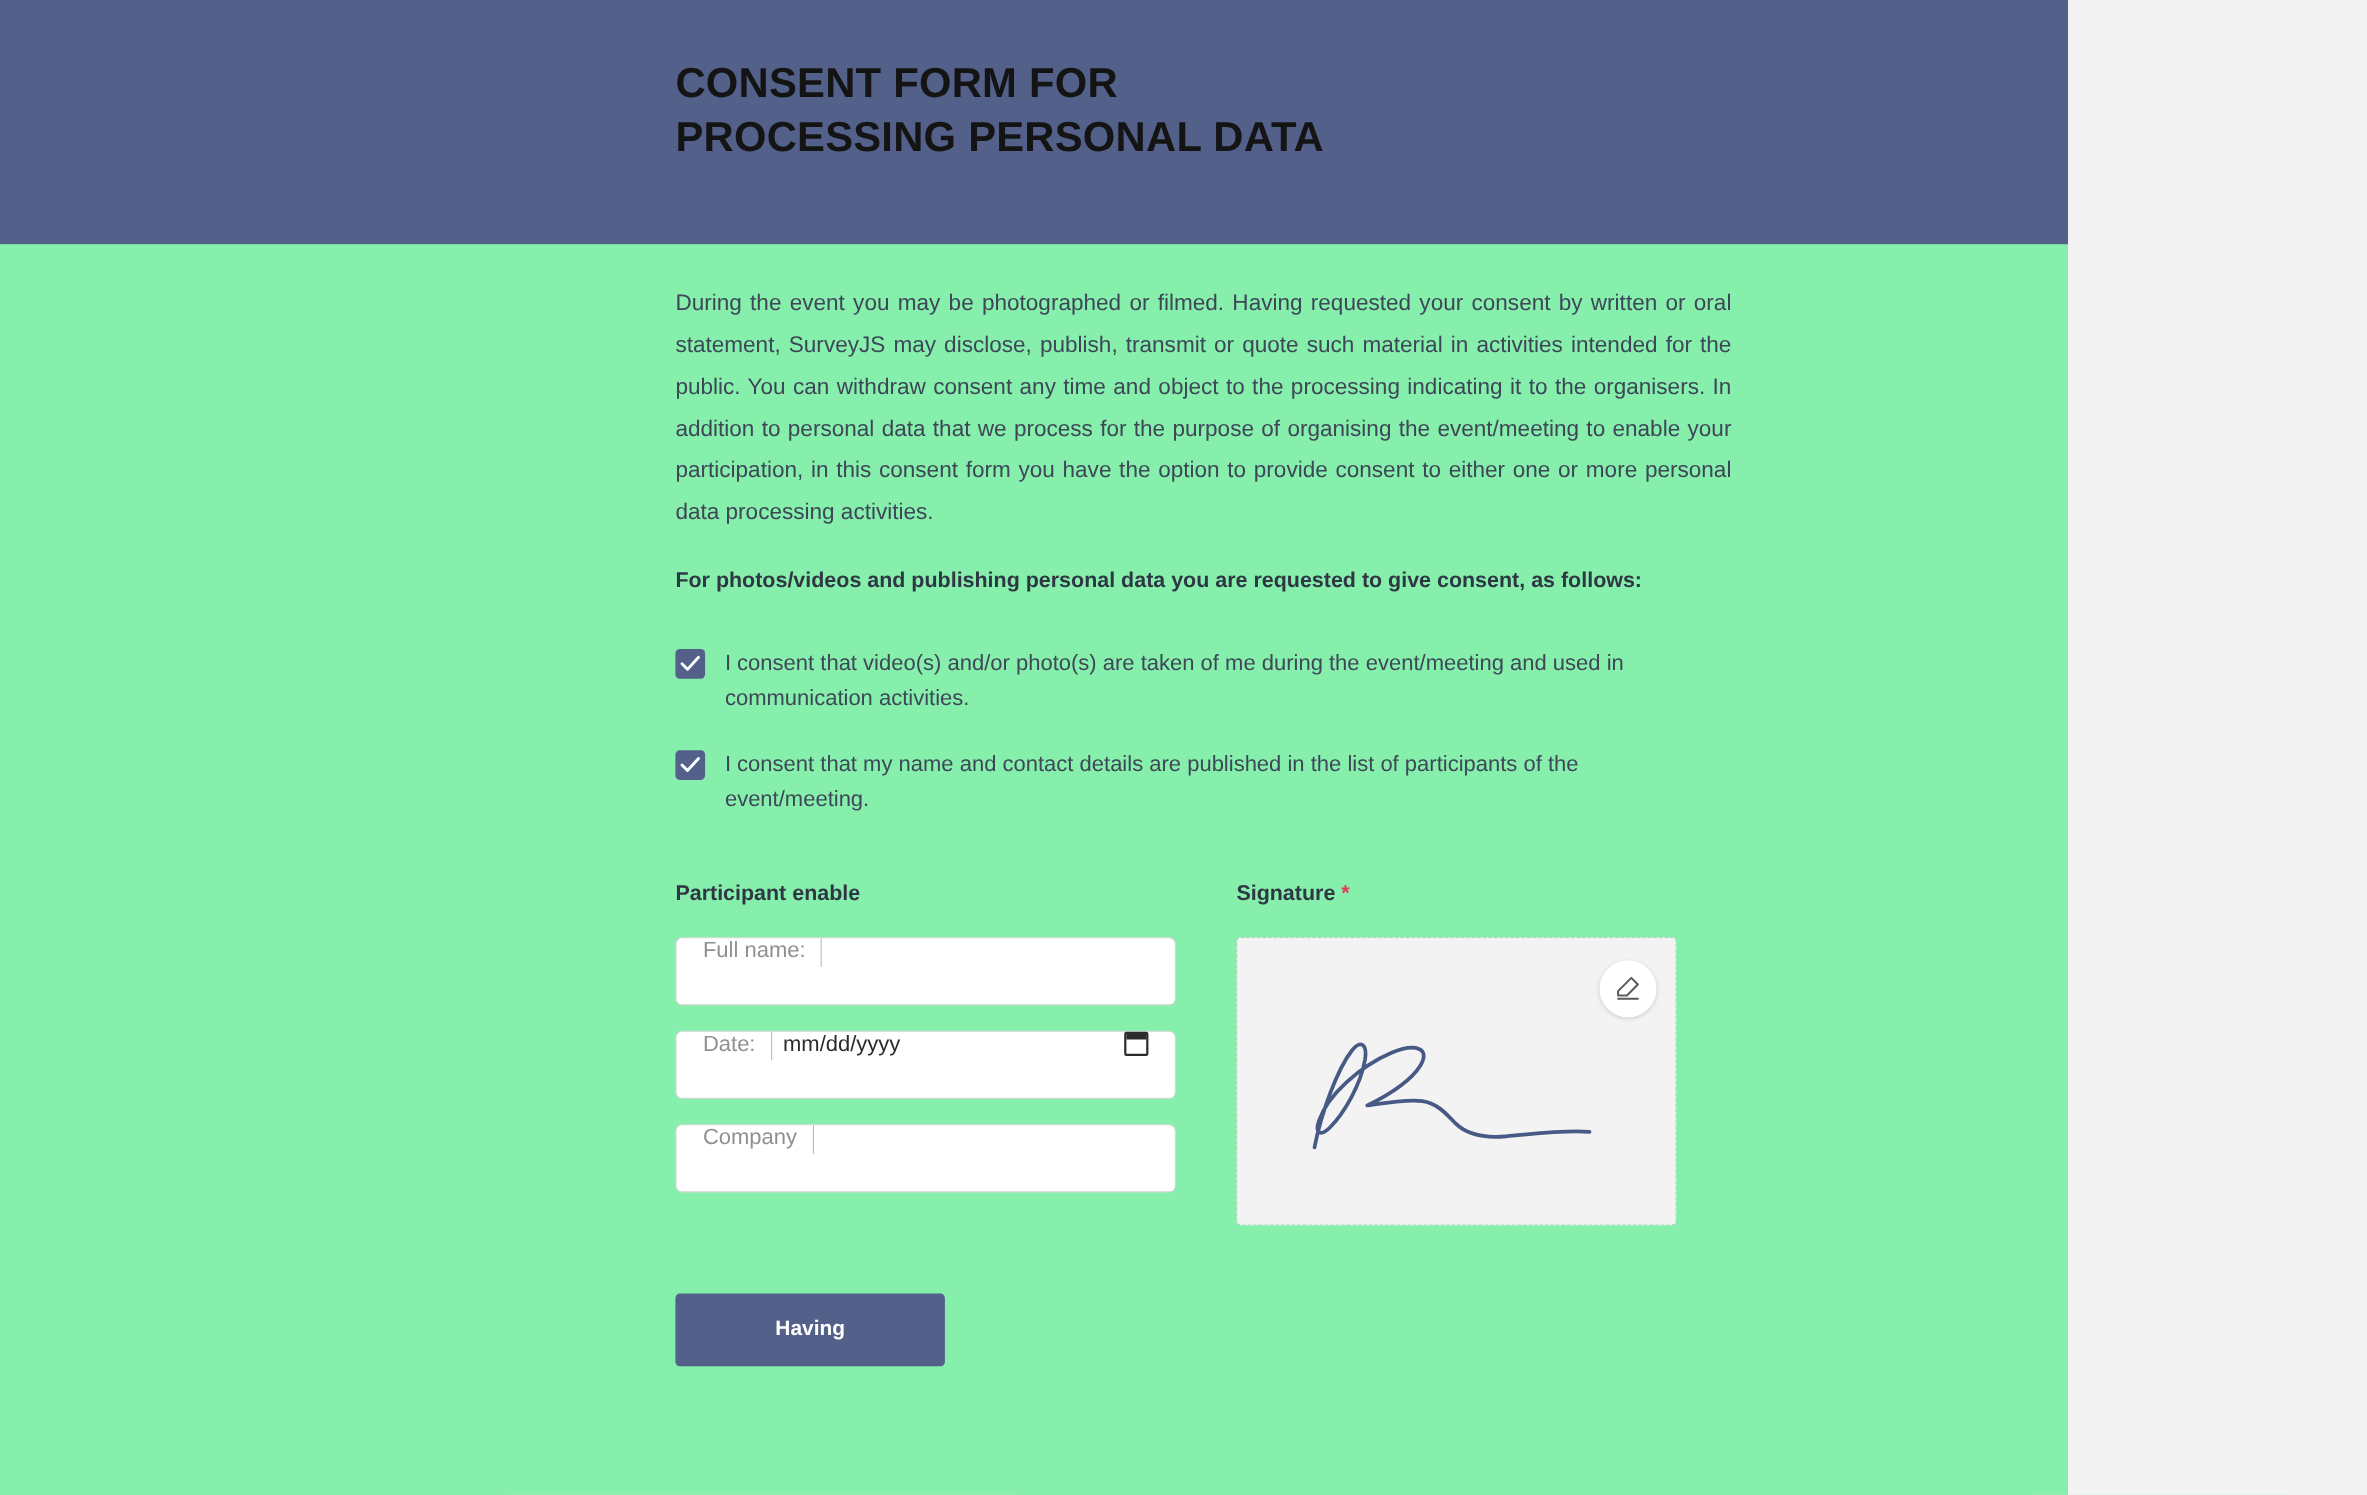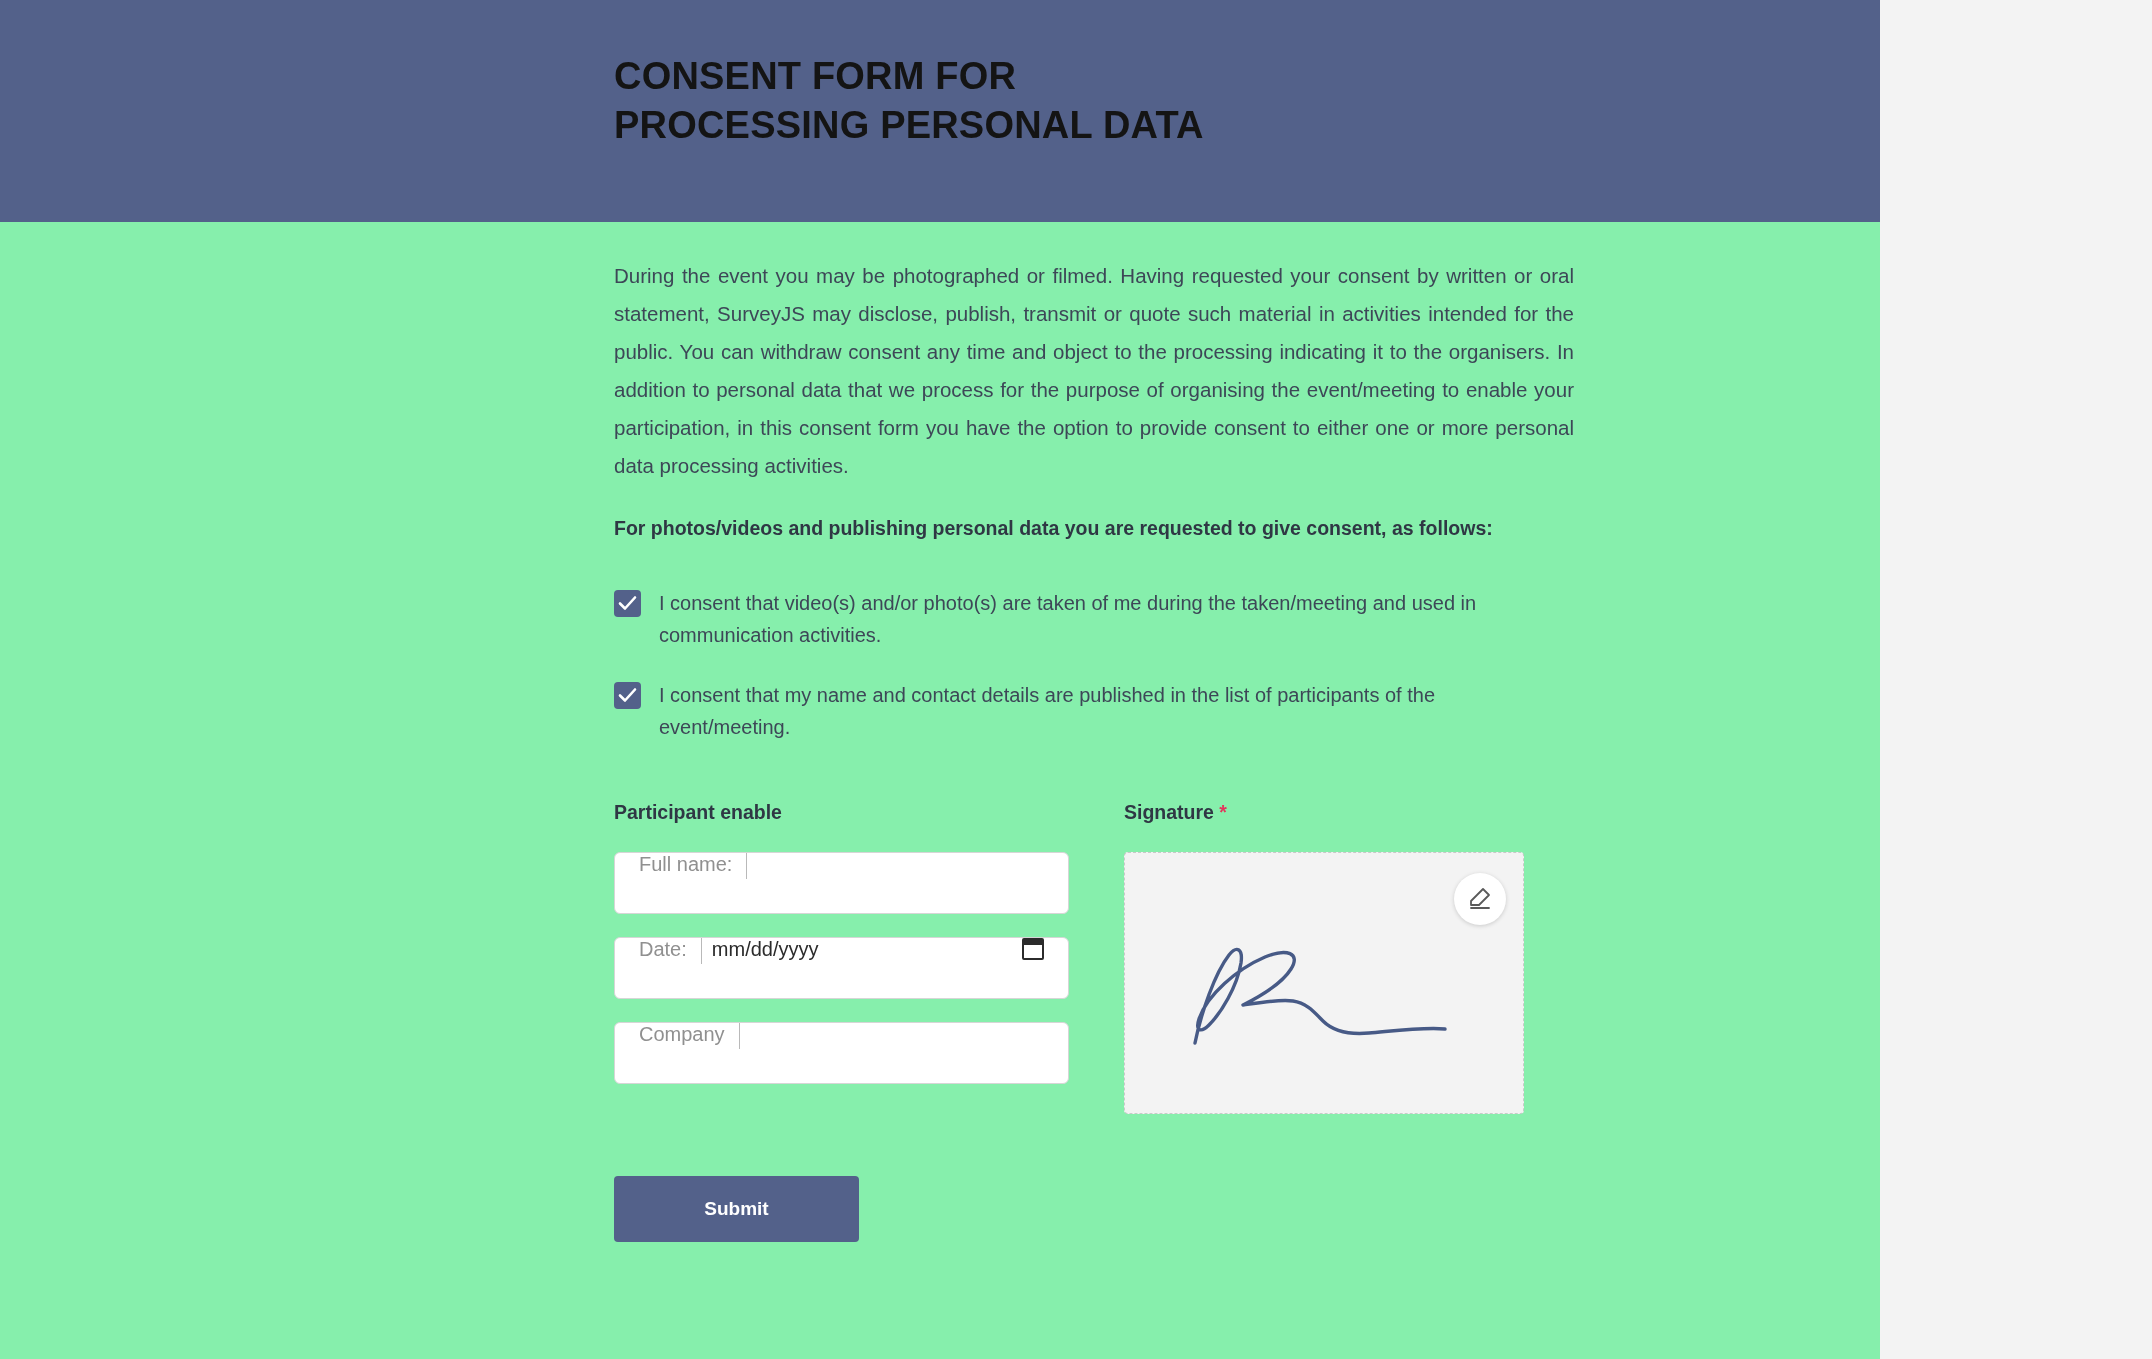--- a/index.html
+++ b/index.html
@@ -222,21 +222,21 @@
     <p class="intro-strong">For photos/videos and publishing personal data you are requested to give consent, as follows:</p>
 
     <div class="checkbox-list">
 
       <div class="checkbox-row">
         <div class="checkbox-box">
           <svg width="19" height="17" viewBox="0 0 19 17">
             <path d="M2 8.5 L7 13.5 L17 2.5" stroke="#ffffff" stroke-width="2.6" fill="none" stroke-linecap="round" stroke-linejoin="round"></path>
           </svg>
         </div>
-        <div class="checkbox-label">I consent that video(s) and/or photo(s) are taken of me during the taken/meeting and used in communication activities.</div>
+        <div class="checkbox-label">I consent that video(s) and/or photo(s) are taken of me during the event/meeting and used in communication activities.</div>
       </div>
 
       <div class="checkbox-row">
         <div class="checkbox-box">
           <svg width="19" height="17" viewBox="0 0 19 17">
             <path d="M2 8.5 L7 13.5 L17 2.5" stroke="#ffffff" stroke-width="2.6" fill="none" stroke-linecap="round" stroke-linejoin="round"></path>
           </svg>
         </div>
         <div class="checkbox-label">I consent that my name and contact details are published in the list of participants of the event/meeting.</div>
       </div>
@@ -283,16 +283,16 @@
             <svg width="26" height="26" viewBox="0 0 26 26">
               <path d="M4 19 L12 19 L22 9 L16 3 L4 15 Z" stroke="#5a5a5a" stroke-width="1.8" fill="none" stroke-linejoin="round"></path>
               <line x1="4" y1="22" x2="22" y2="22" stroke="#5a5a5a" stroke-width="1.8" stroke-linecap="round"></line>
             </svg>
           </div>
         </div>
       </div>
 
     </div>
 
-    <button class="submit-btn">Submit</button>
+    <button class="submit-btn">Having</button>
 
   </div>
 </div>
 
 </body></html>

